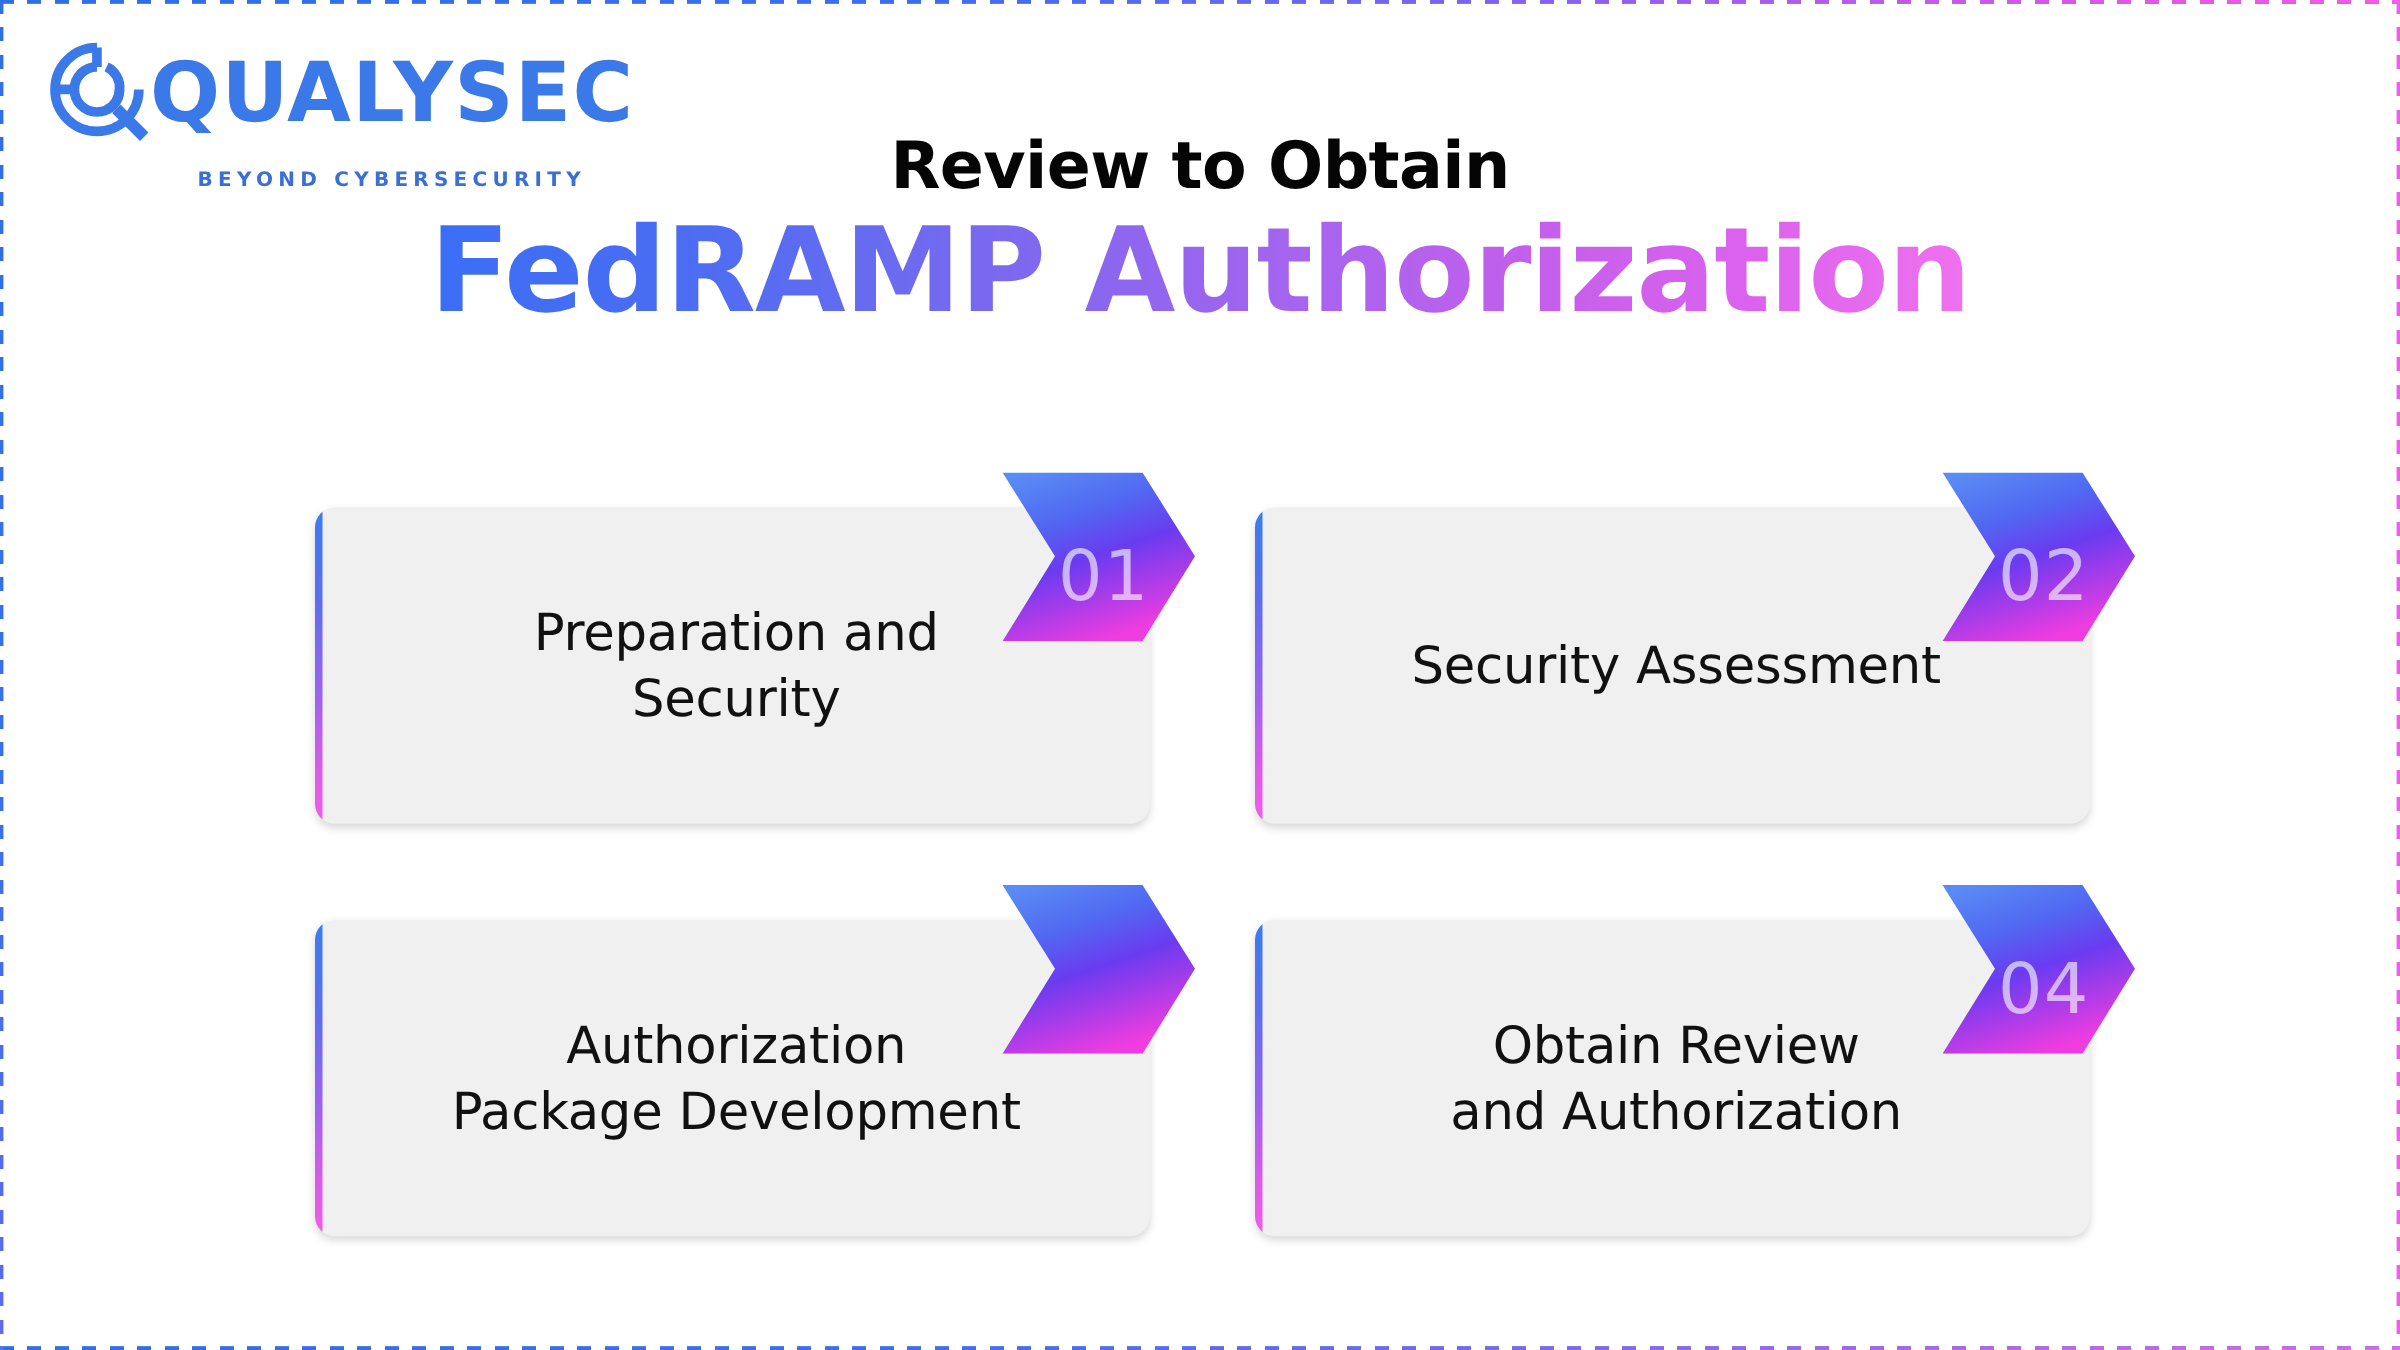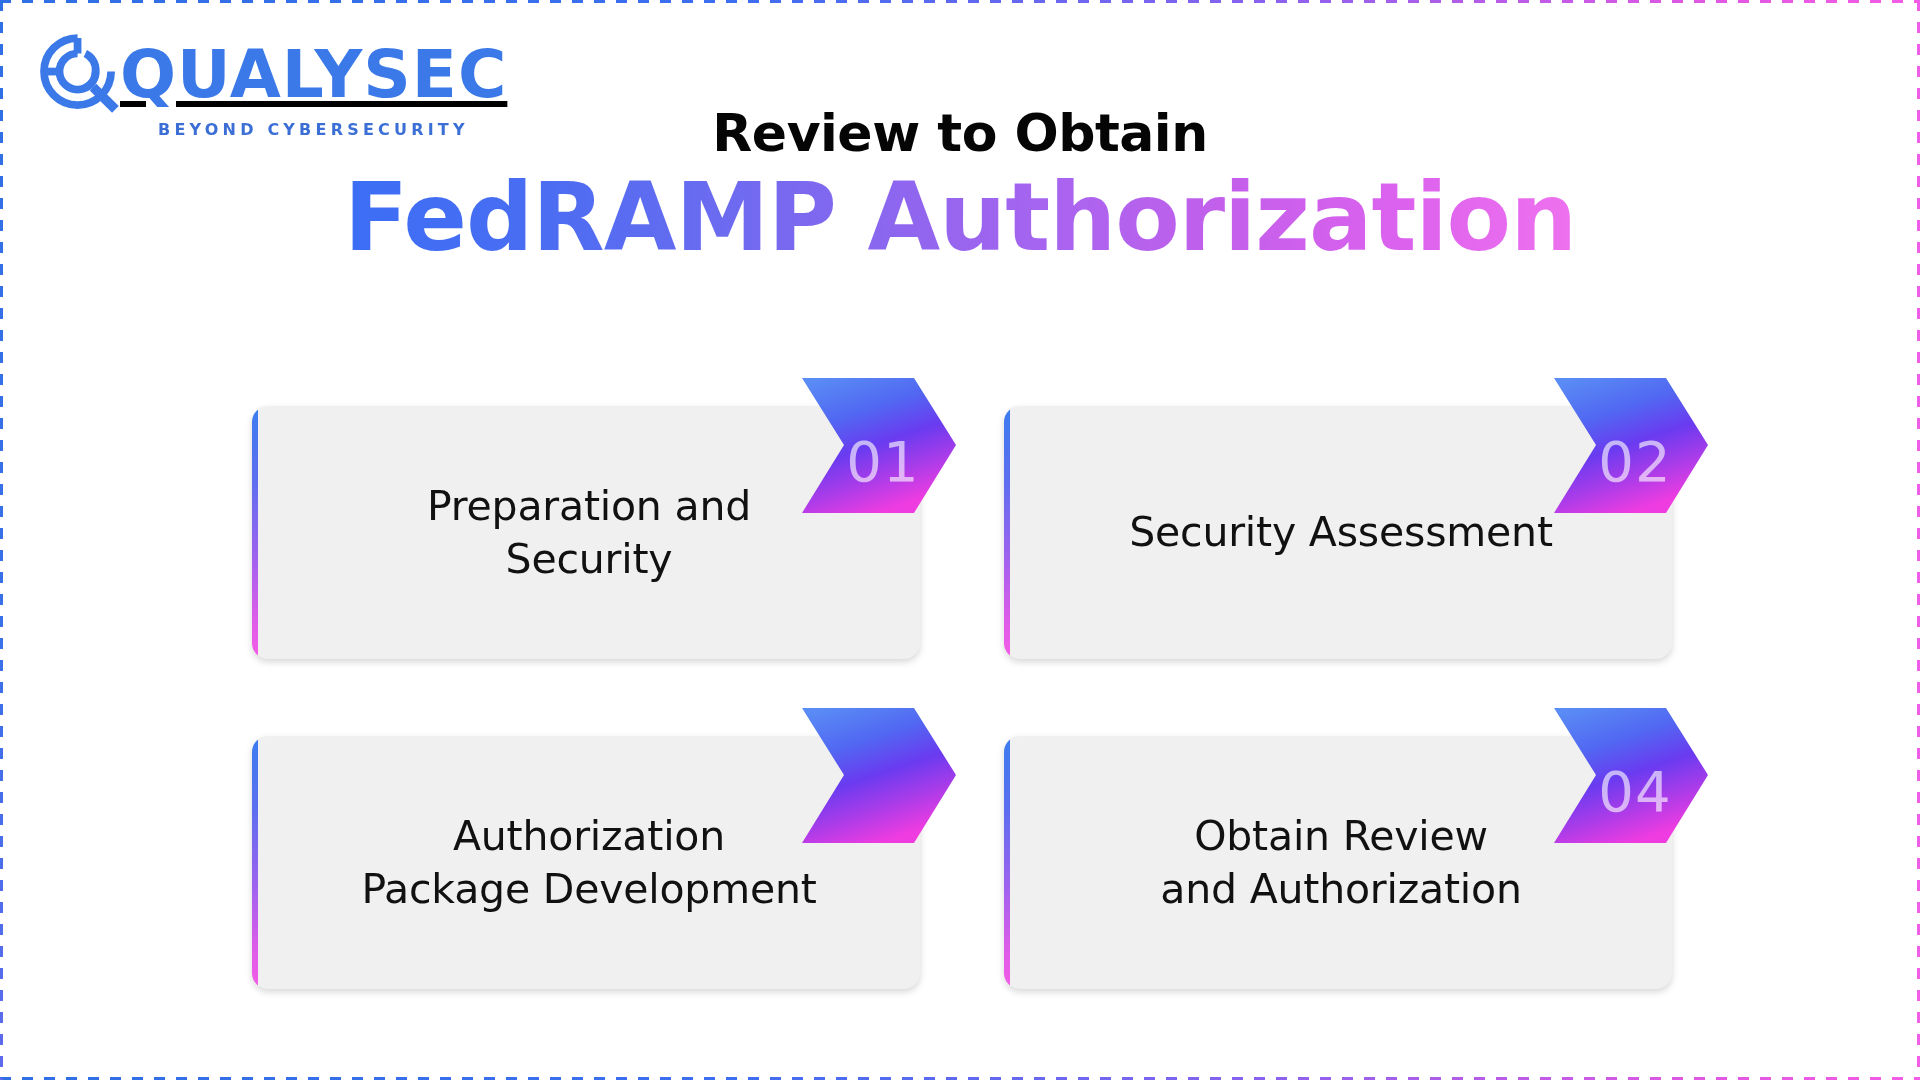--- a/index.html
+++ b/index.html
@@ -46,33 +46,33 @@
   .frame-right::after{background:linear-gradient(to bottom,#ef5ee9 0%,#ef5ee9 70%,#f15fe7 100%);}
 
   
   .logo{
     position:absolute;
     left:38px;top:32px;
     display:flex;
     flex-direction:column;
     align-items:flex-start;
   }
-  .logo-row{display:flex;align-items:center;text-decoration:underline;}
+  .logo-row{display:flex;align-items:center;}
   .logo-mark{width:86px;height:86px;display:block;margin-right:2px;}
   .logo-word{
     font-family:"DejaVu Sans","Liberation Sans",sans-serif;
     font-weight:bold;
     font-size:66px;
     letter-spacing:1px;
     color:#3b79e8;
     line-height:1;
     margin-left:-6px;
   }
   .logo-tag{
-    margin-top:2px;
+    margin-top:16px;
     margin-left:120px;
     font-size:16px;
     font-weight:bold;
     letter-spacing:4.2px;
     color:#3b6fd6;
   }
 
   
   .head-wrap{
     position:absolute;

